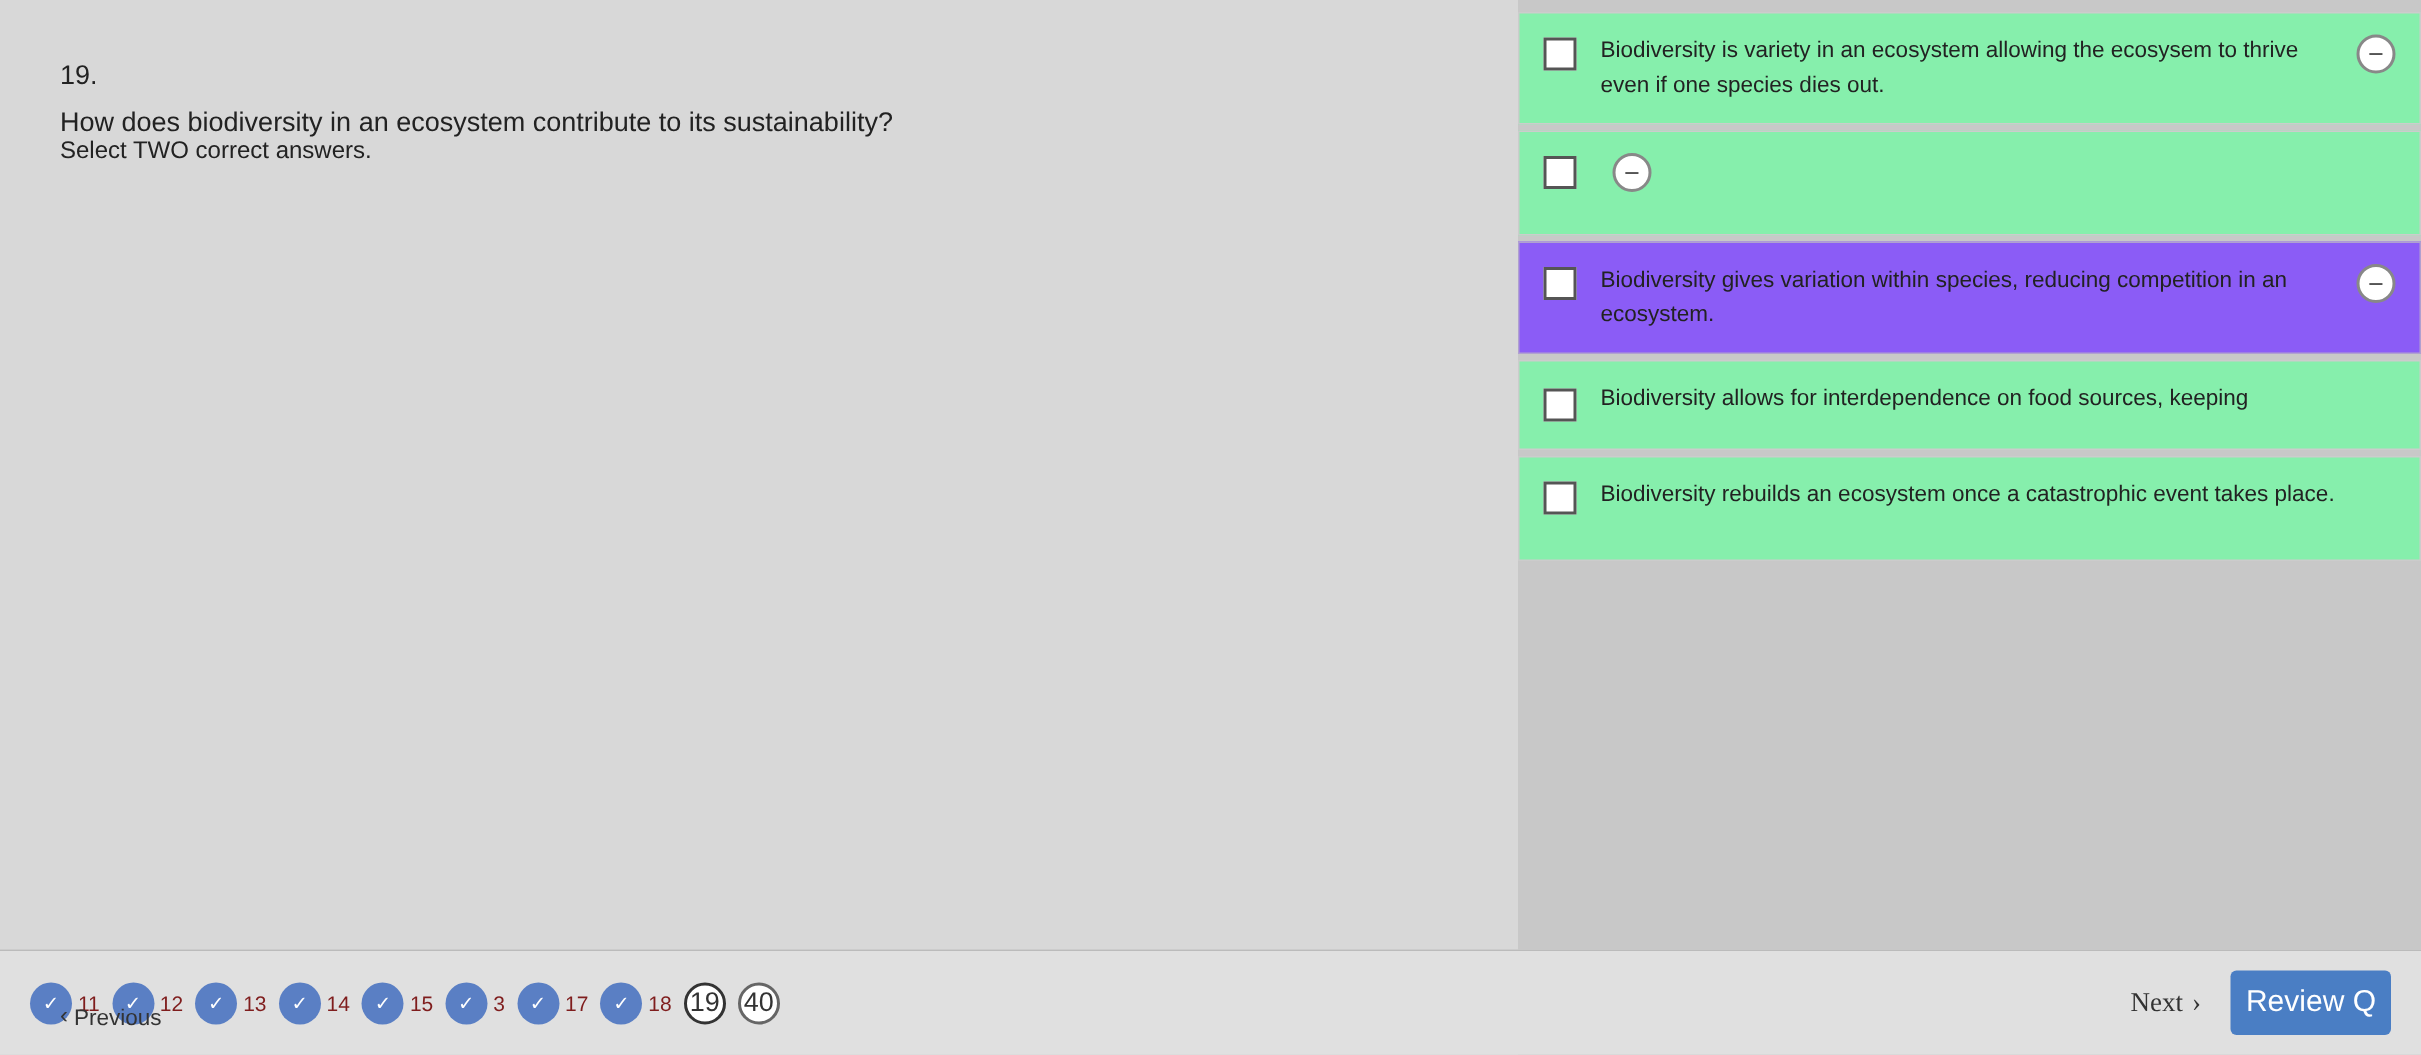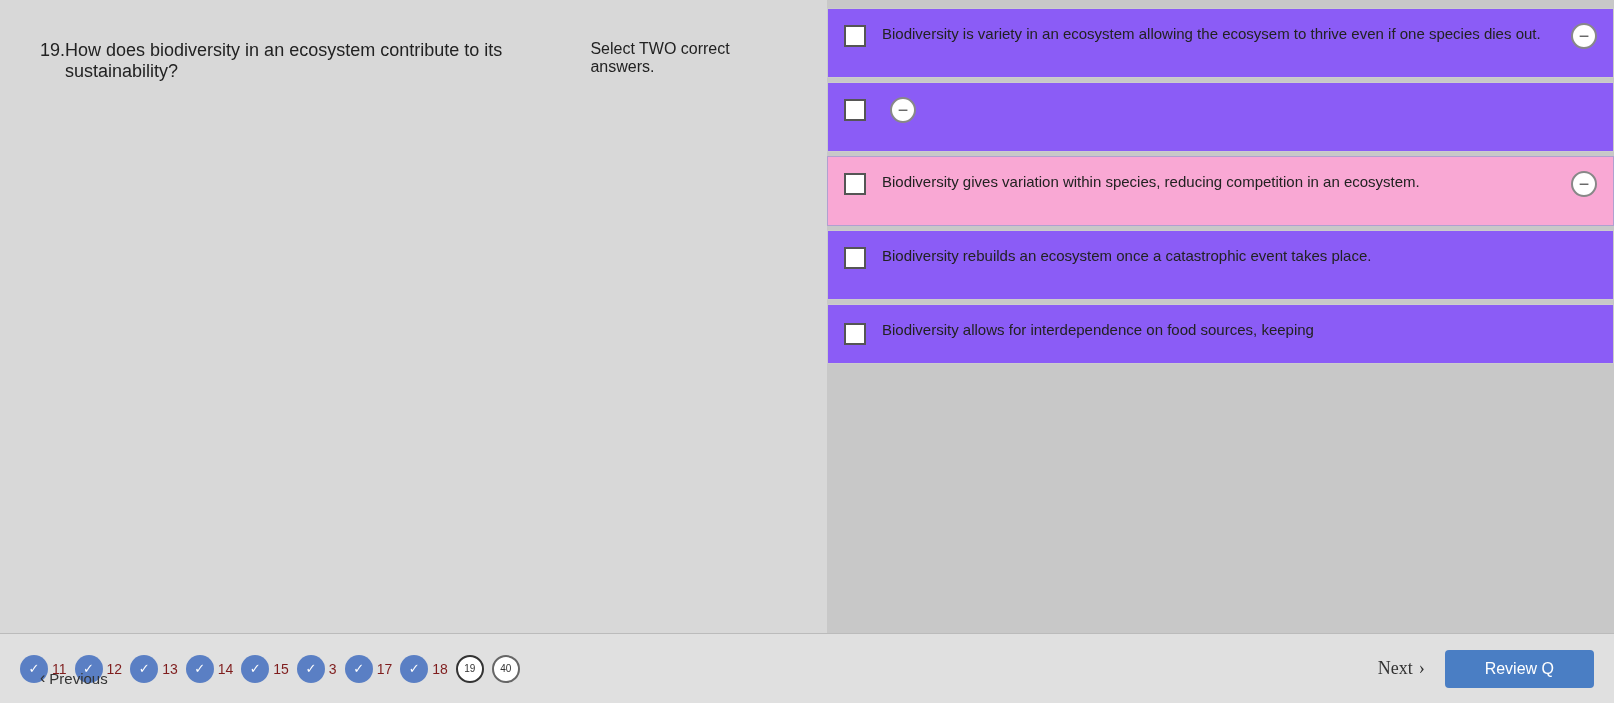--- a/index.html
+++ b/index.html
@@ -13,26 +13,26 @@
     }
 
     .main-content {
       display: flex;
       width: 100%;
       height: 703px;
       background: #d0d0d0;
     }
 
     .left-panel {
-      width: 827px;
+      width: 1012px;
       min-height: 100%;
       background: #d8d8d8;
       padding: 40px 40px;
       display: flex;
-      flex-direction: row;
+      flex-direction: column;
     }
 
     .question-number {
       font-size: 18px;
       color: #222;
       margin-bottom: 10px;
     }
 
     .select-info {
       font-size: 16px;
@@ -46,32 +46,32 @@
     .right-panel {
       flex: 1;
       background: #c8c8c8;
       display: flex;
       flex-direction: column;
       padding: 8px 0 0 0;
       overflow: hidden;
     }
 
     .answer-option {
-      background: #8b5cf6;
+      background: #86efac;
       border: 1px solid #ccc;
       margin-bottom: 4px;
       display: flex;
       align-items: flex-start;
       padding: 14px 16px;
       min-height: 70px;
       position: relative;
     }
 
     .answer-option.highlighted {
-      background: #f9a8d4;
+      background: #8b5cf6;
       border-color: #b0a0d0;
       justify-content: space-between;
     }
 
     .answer-option .checkbox {
       width: 22px;
       height: 22px;
       border: 2px solid #555;
       background: white;
       margin-right: 16px;
@@ -145,21 +145,21 @@
 
     .nav-item .empty-circle {
       width: 28px;
       height: 28px;
       border-radius: 50%;
       border: 2px solid #666;
       background: white;
       display: flex;
       align-items: center;
       justify-content: center;
-      font-size: 10px;
+      font-size: 18px;
       color: #333;
     }
 
     .nav-item .num-label {
       font-size: 14px;
       color: #7f1d1d;
     }
 
     .next-btn {
       display: flex;
@@ -177,22 +177,22 @@
     .next-btn .chevron {
       font-size: 18px;
       color: #333;
     }
 
     .review-btn {
       background: #4a7ec4;
       color: white;
       border: none;
       border-radius: 4px;
-      padding: 10px 40px;
-      font-size: 16px;
+      padding: 10px 10px;
+      font-size: 20px;
       cursor: pointer;
       font-family: Arial, sans-serif;
     }
 
     .previous-btn {
       display: flex;
       align-items: center;
       gap: 4px;
       font-size: 15px;
       color: #333;
@@ -232,28 +232,28 @@
       <div class="checkbox"></div>
       <div class="minus-btn">−</div>
     </div>
 
     <div class="answer-option highlighted">
       <div class="checkbox"></div>
       <div class="answer-text">Biodiversity gives variation within species, reducing competition in an ecosystem.</div>
       <div class="minus-btn">−</div>
     </div>
 
+    <div class="answer-option" style="min-height:60px;">
+      <div class="checkbox" style="margin-top:4px;"></div>
+      <div class="answer-text">Biodiversity allows for interdependence on food sources, keeping</div>
+    </div>
+
     <div class="answer-option">
       <div class="checkbox"></div>
       <div class="answer-text">Biodiversity rebuilds an ecosystem once a catastrophic event takes place.</div>
-    </div>
-
-    <div class="answer-option" style="min-height:60px;">
-      <div class="checkbox" style="margin-top:4px;"></div>
-      <div class="answer-text">Biodiversity allows for interdependence on food sources, keeping</div>
     </div>
 
   </div>
 </div>
 
 <div class="bottom-bar">
   <div class="nav-numbers">
     <div class="nav-item">
       <div class="check-circle">✓</div>
       <span class="num-label">11</span>

